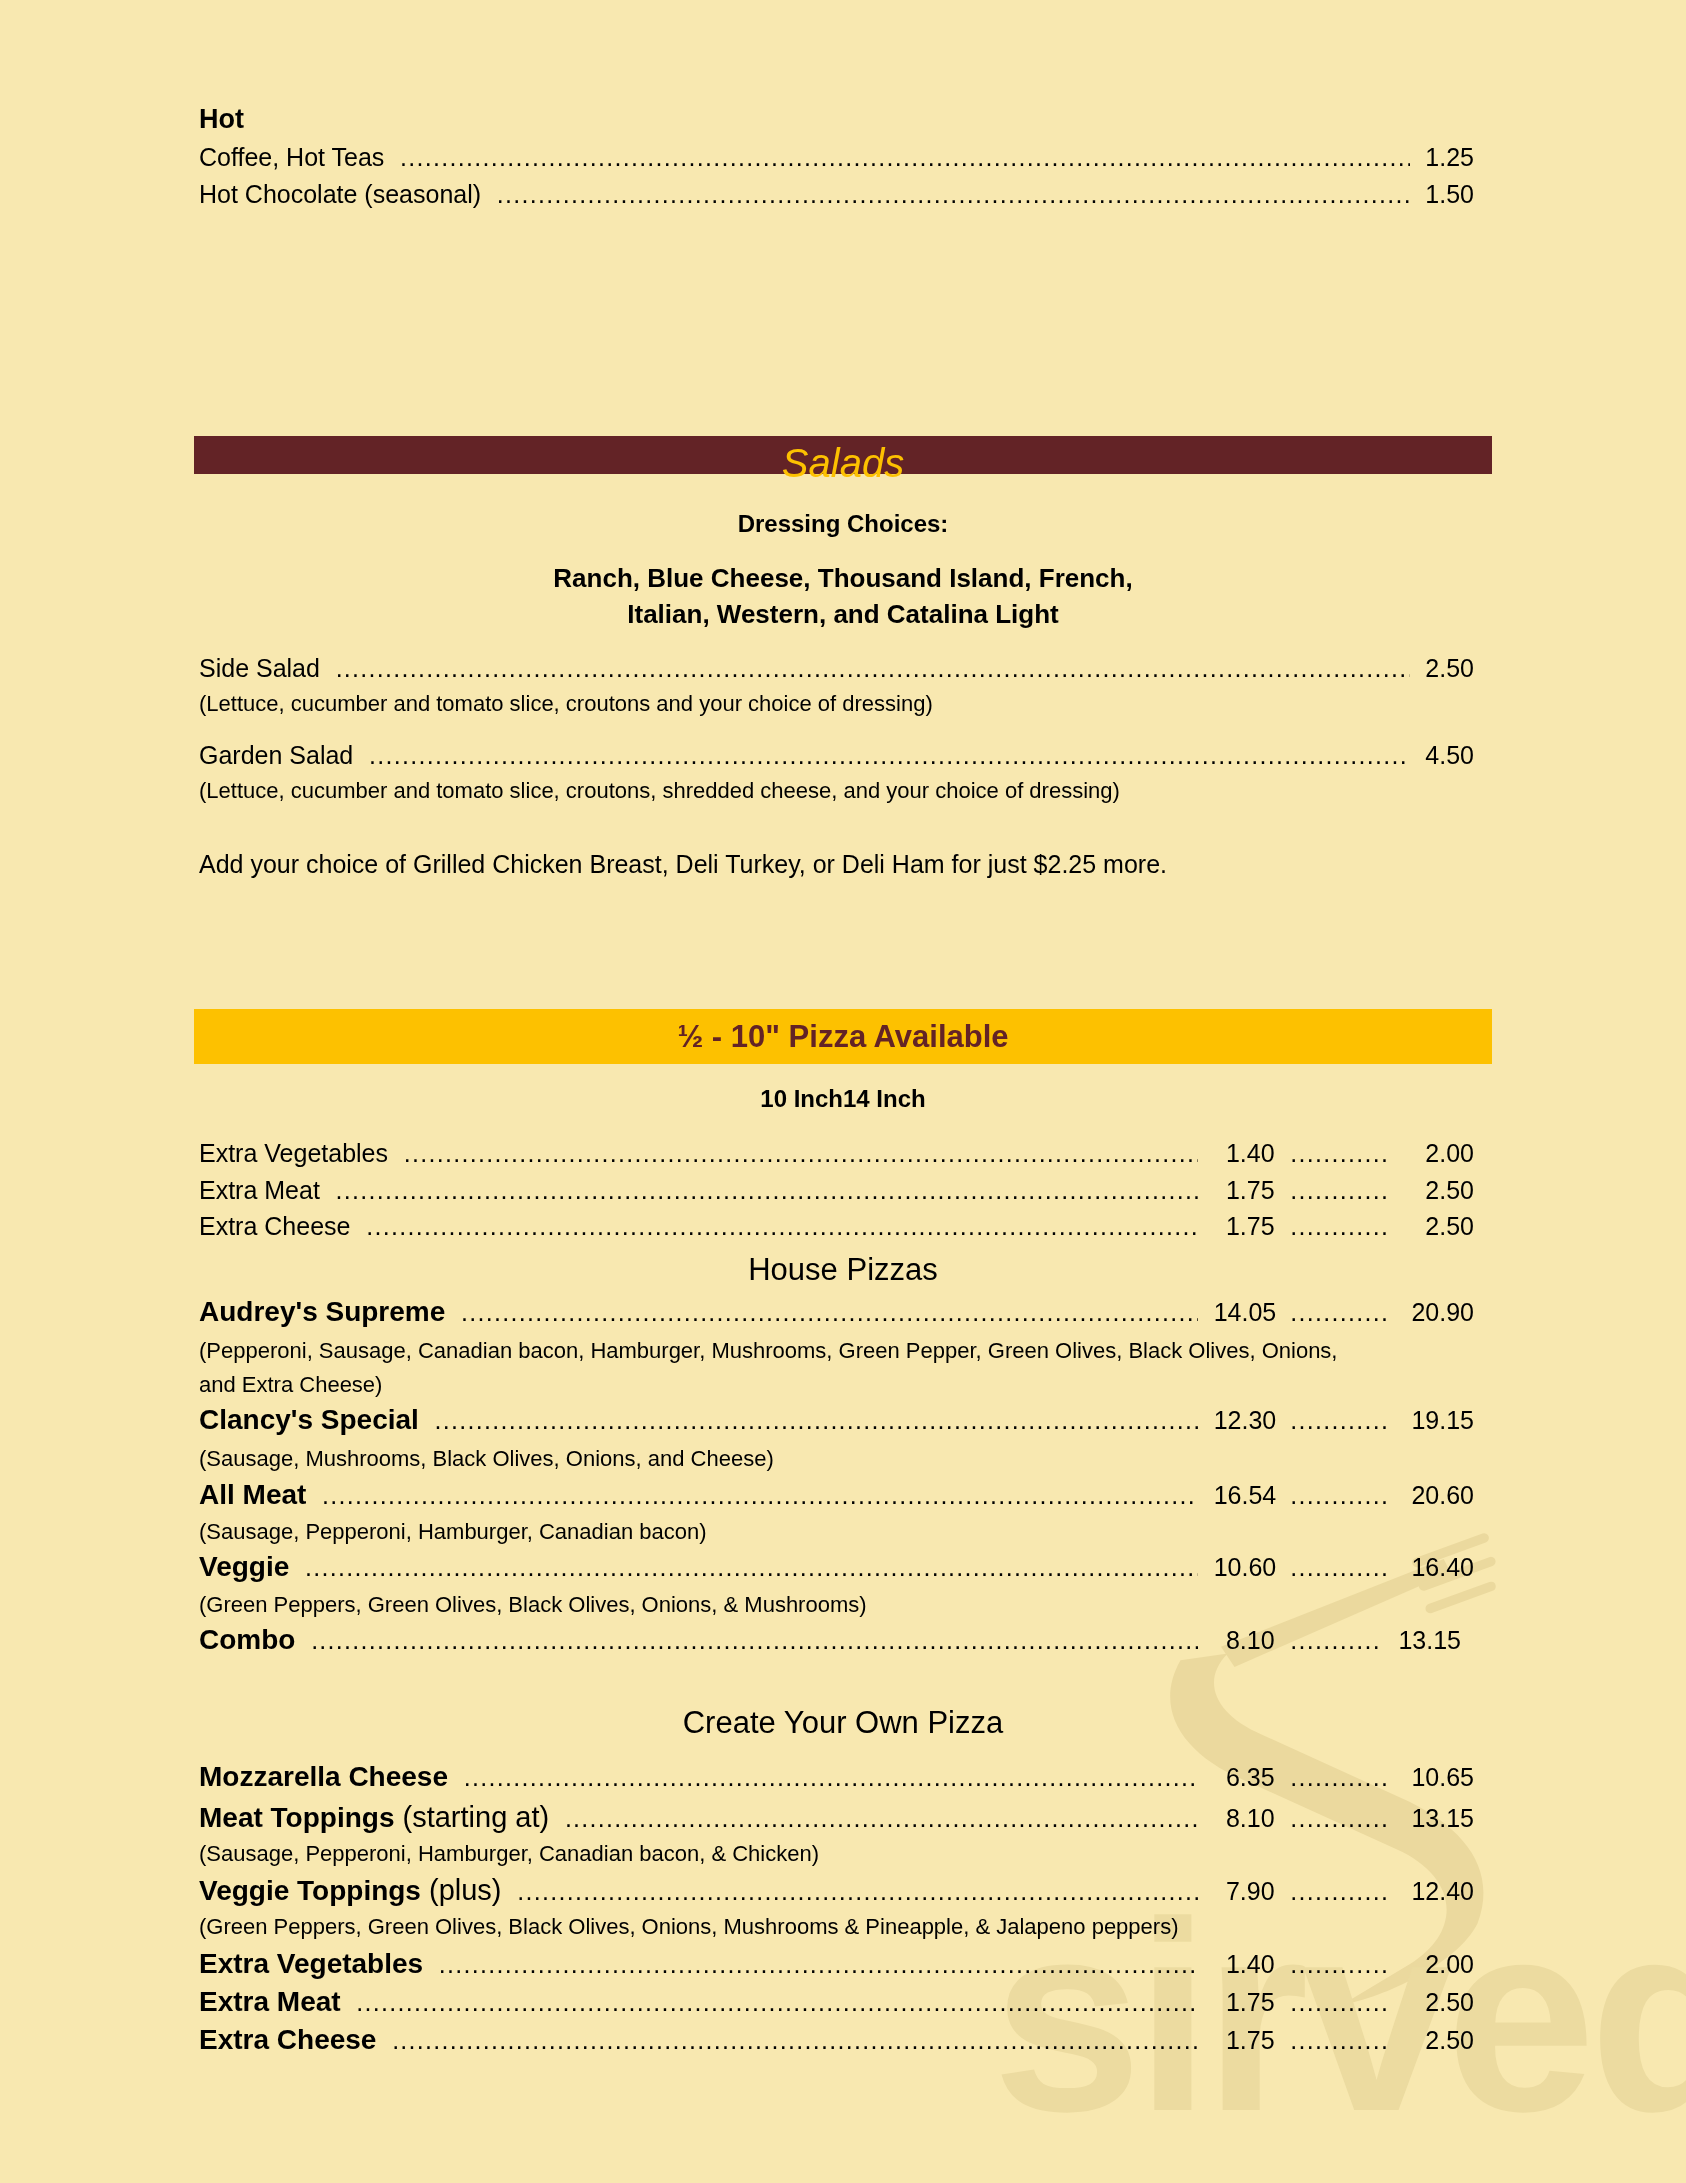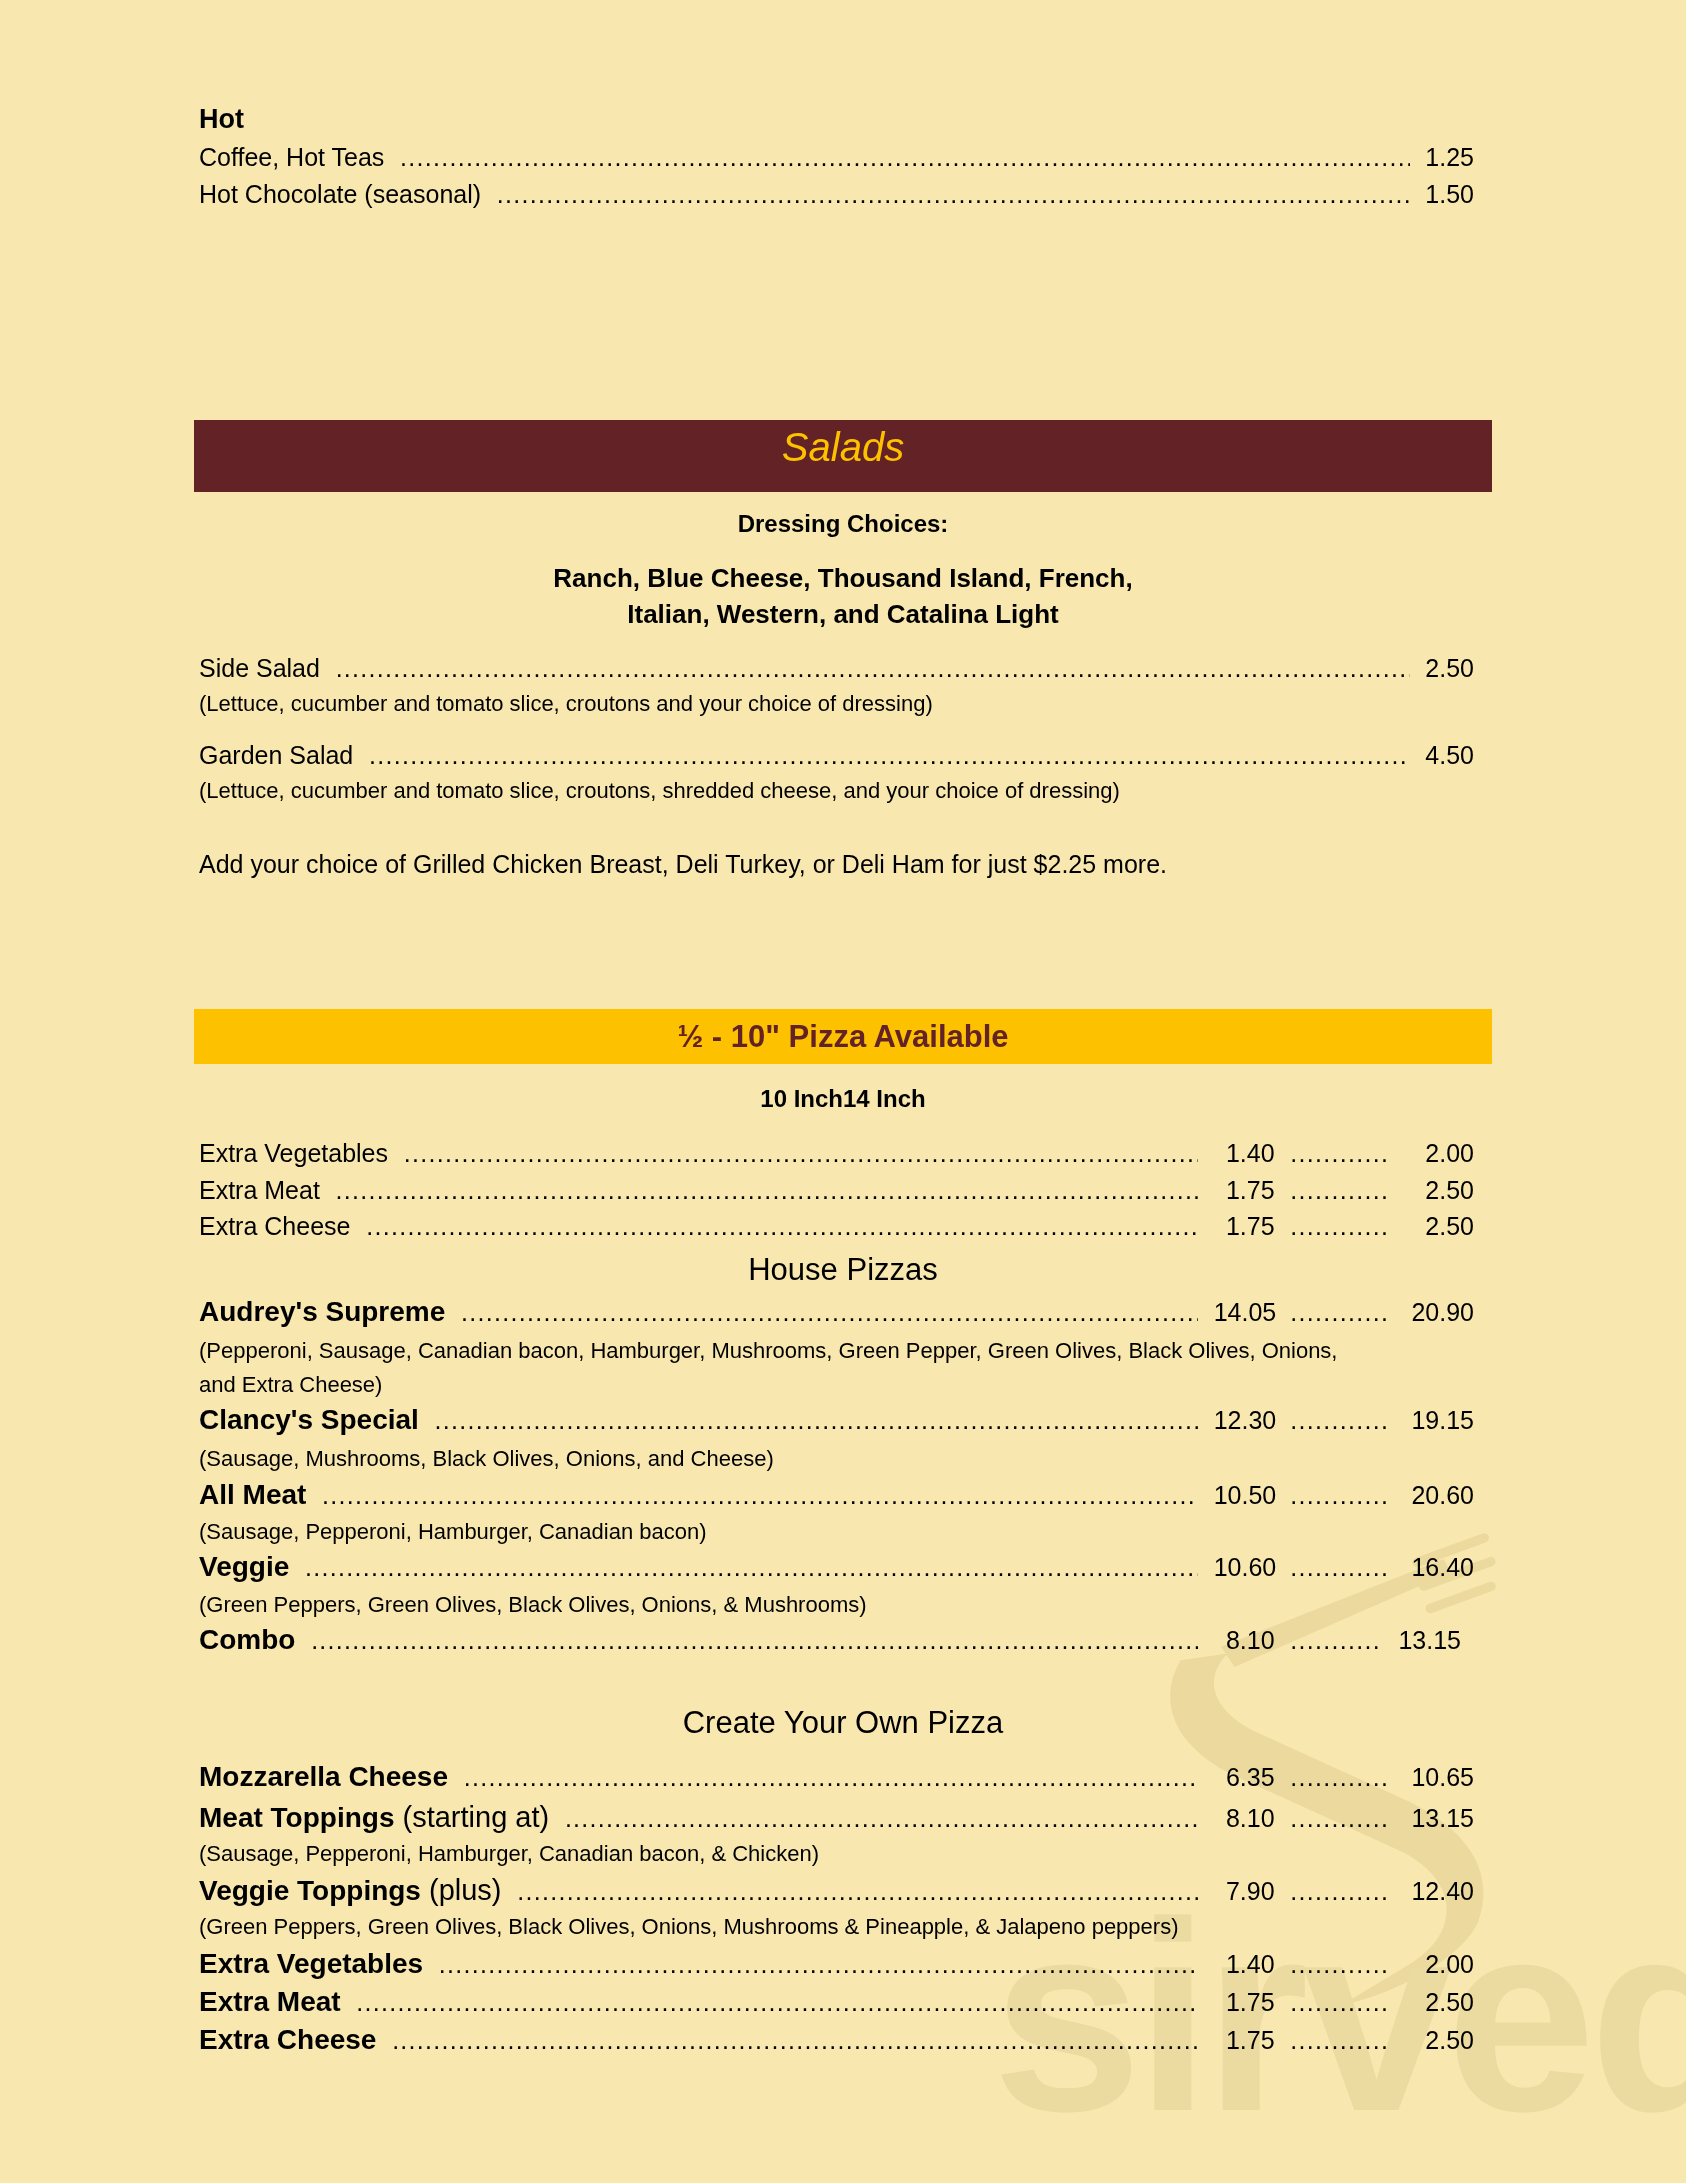--- a/index.html
+++ b/index.html
@@ -61,21 +61,21 @@
     <span class="name">Coffee, Hot Teas</span>
     <span class="dots"></span>
     <span class="price">1.25</span>
   </div>
   <div class="row" style="top:177px">
     <span class="name">Hot Chocolate (seasonal)</span>
     <span class="dots"></span>
     <span class="price">1.50</span>
   </div>
 
-  <div class="banner-red" style="top:420px;height:72px">
+  <div class="banner-red" style="top:436px;height:38px">
     <span>Salads</span>
   </div>
 
   <div class="center" style="top:560px;font-size:26px;font-weight:bold;line-height:36px">Ranch, Blue Cheese, Thousand Island, French,</div>
   <div class="center" style="top:507px;font-size:24px;font-weight:bold;line-height:34px">Dressing Choices:</div>
   <div class="center" style="top:596px;font-size:26px;font-weight:bold;line-height:36px">Italian, Western, and Catalina Light</div>
 
   <div class="row" style="top:651px">
     <span class="name">Side Salad</span>
     <span class="dots"></span>
@@ -137,21 +137,21 @@
     <span class="dots"></span>
     <span class="p1">12.30</span>
     <span class="dots2"></span>
     <span class="p2">19.15</span>
   </div>
   <div class="desc" style="top:1441px">(Sausage, Mushrooms, Black Olives, Onions, and Cheese)</div>
 
   <div class="row" style="top:1478px">
     <span class="name"><b>All Meat</b></span>
     <span class="dots"></span>
-    <span class="p1">10.50</span>
+    <span class="p1">16.54</span>
     <span class="dots2"></span>
     <span class="p2">20.60</span>
   </div>
   <div class="desc" style="top:1514px">(Sausage, Pepperoni, Hamburger, Canadian bacon)</div>
 
   <div class="row" style="top:1550px">
     <span class="name"><b>Veggie</b></span>
     <span class="dots"></span>
     <span class="p1">10.60</span>
     <span class="dots2"></span>

